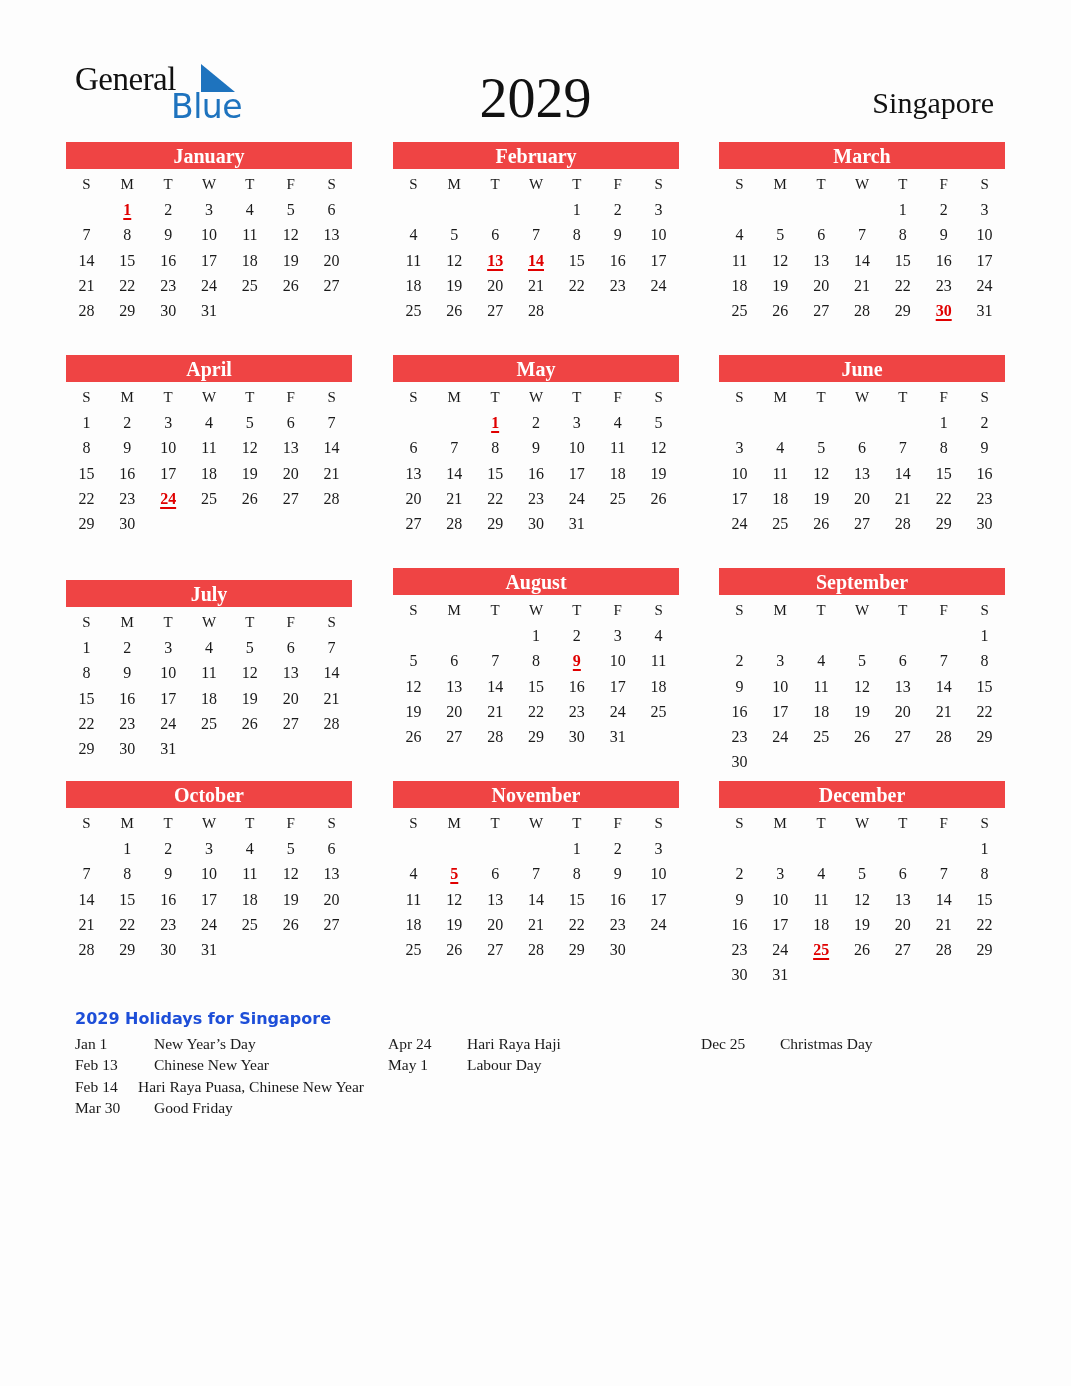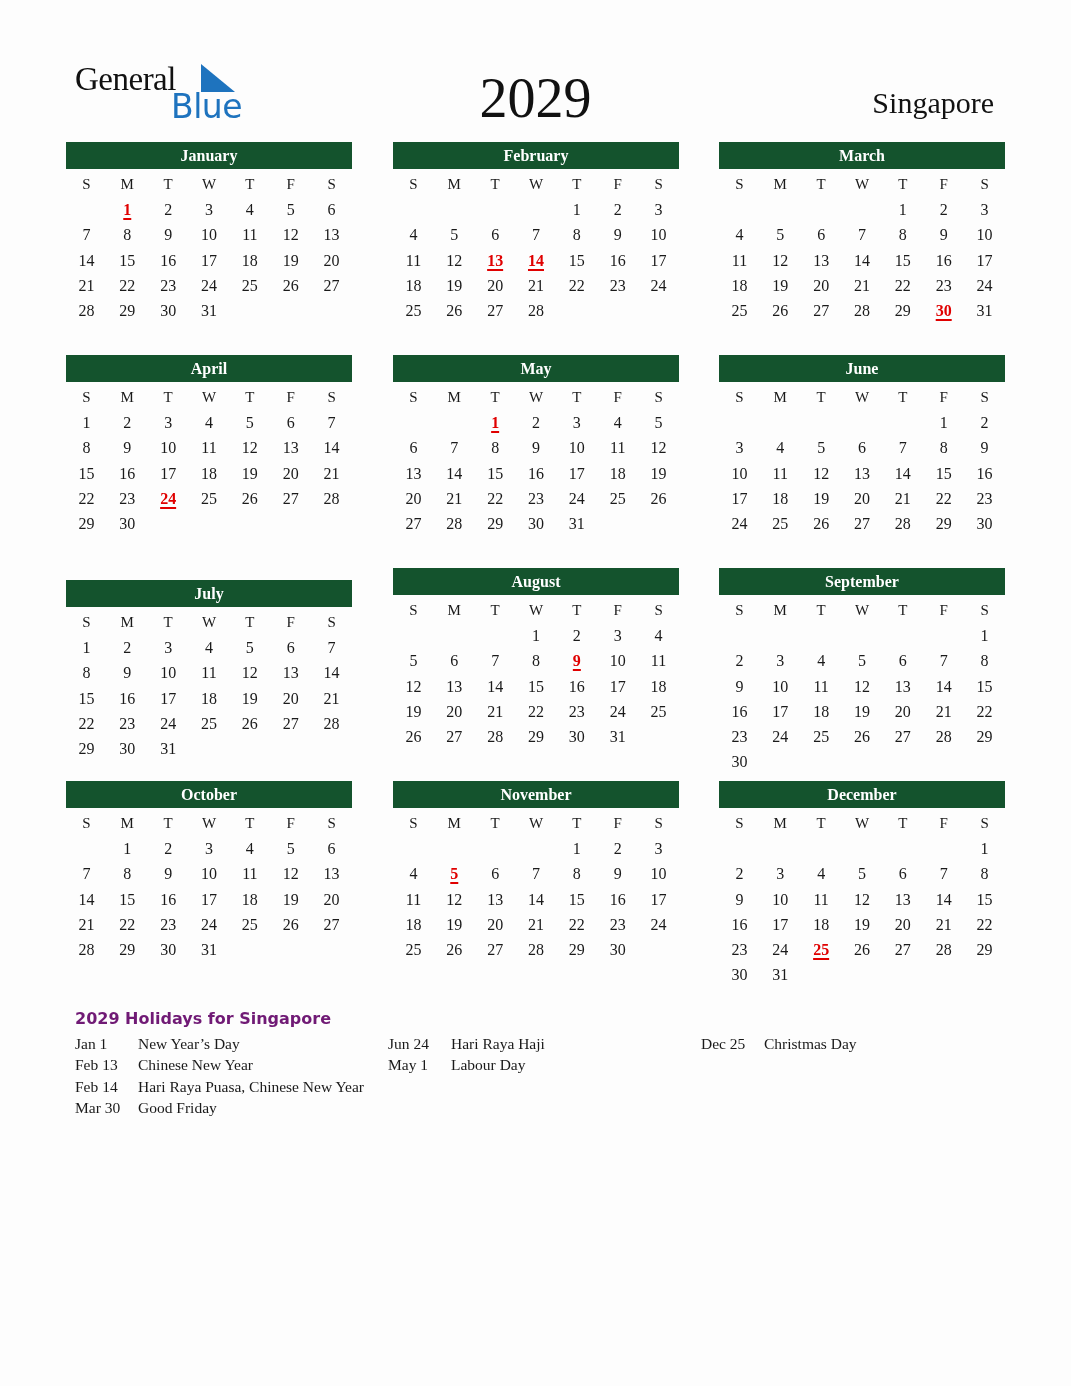--- a/index.html
+++ b/index.html
@@ -8,29 +8,29 @@
 
   .logo { position: absolute; left: 75px; top: 60px; width: 170px; height: 66px; }
   .logo .general { position: absolute; left: 0; top: 0; font-family: Liberation Serif, serif; font-size: 33px; color: #111; letter-spacing: -0.5px; line-height: 38px; }
   .logo .blue { position: absolute; left: 96px; top: 28px; font-family: "DejaVu Sans", "Liberation Sans", sans-serif; font-size: 33px; color: #1e73be; letter-spacing: -0.5px; line-height: 38px; }
   .logo .tri { position: absolute; left: 126px; top: 4px; width: 0; height: 0; border-bottom: 28px solid #1e73be; border-right: 34px solid transparent; }
 
   .year { position: absolute; left: 0; width: 1071px; top: 66px; text-align: center; font-family: "Liberation Serif", "DejaVu Serif", serif; font-size: 56px; line-height: 64px; color: #111; }
   .country { position: absolute; right: 77px; top: 86px; font-family: "Liberation Serif", "DejaVu Serif", serif; font-size: 30px; color: #111; }
 
   .month { position: absolute; width: 286px; }
-  .month-head { height: 27px; background: #14532d; color: #fff; text-align: center; font-family: "Liberation Serif", "DejaVu Serif", serif; font-weight: bold; font-size: 16px; line-height: 28px; }
+  .month-head { height: 27px; background: #ef4444; color: #fff; text-align: center; font-family: "Liberation Serif", "DejaVu Serif", serif; font-weight: bold; font-size: 20px; line-height: 28px; }
   .grid { display: grid; grid-template-columns: repeat(7, 1fr); padding: 0 0px; }
   .cell { height: 25.3px; text-align: center; font-family: "Liberation Serif", "DejaVu Serif", serif; font-size: 16px; line-height: 27px; color: #1a1a1a; }
   .cell.dow { height: 27px; line-height: 30px; font-size: 15px; }
   .cell.hol { color: #e00000; font-weight: bold; text-decoration: underline; text-decoration-thickness: 2px; text-underline-offset: 3px; }
 
-  .hol-title { position: absolute; left: 75px; top: 1009px; font-family: "DejaVu Sans", "Liberation Sans", sans-serif; font-weight: bold; font-size: 16px; color: #701a75; }
+  .hol-title { position: absolute; left: 75px; top: 1009px; font-family: "DejaVu Sans", "Liberation Sans", sans-serif; font-weight: bold; font-size: 16px; color: #1d4ed8; }
   .hol-col { position: absolute; top: 1033px; width: 290px; font-family: "Liberation Serif", "DejaVu Serif", serif; font-size: 15.5px; line-height: 21.3px; color: #1a1a1a; }
-  .hol-row { display: flex; }
+  .hol-row { display: flex; gap: 16px; }
   .hol-date { width: 63px; flex: none; white-space: nowrap; }
   .hol-name { flex: 1; }
   .hol-row.wrap .hol-name { white-space: normal; }
   .hol-row.wrap { display: block; }
   .hol-row.wrap .hol-date { display: inline-block; }
   .hol-row.wrap .hol-name { display: inline; }
 </style>
 </head>
 <body>
 
@@ -603,21 +603,21 @@
         <span class="hol-name">Chinese New Year</span>
       </div>
       <div class="hol-row wrap"><span class="hol-date">Feb 14</span><span class="hol-name">Hari Raya Puasa, Chinese New Year</span></div>
       <div class="hol-row">
         <span class="hol-date">Mar 30</span>
         <span class="hol-name">Good Friday</span>
       </div>
     </div>
     <div class="hol-col" style="left: 388px;">
       <div class="hol-row">
-        <span class="hol-date">Jun 24</span>
+        <span class="hol-date">Apr 24</span>
         <span class="hol-name">Hari Raya Haji</span>
       </div>
       <div class="hol-row">
         <span class="hol-date">May 1</span>
         <span class="hol-name">Labour Day</span>
       </div>
     </div>
     <div class="hol-col" style="left: 701px;">
       <div class="hol-row">
         <span class="hol-date">Dec 25</span>

